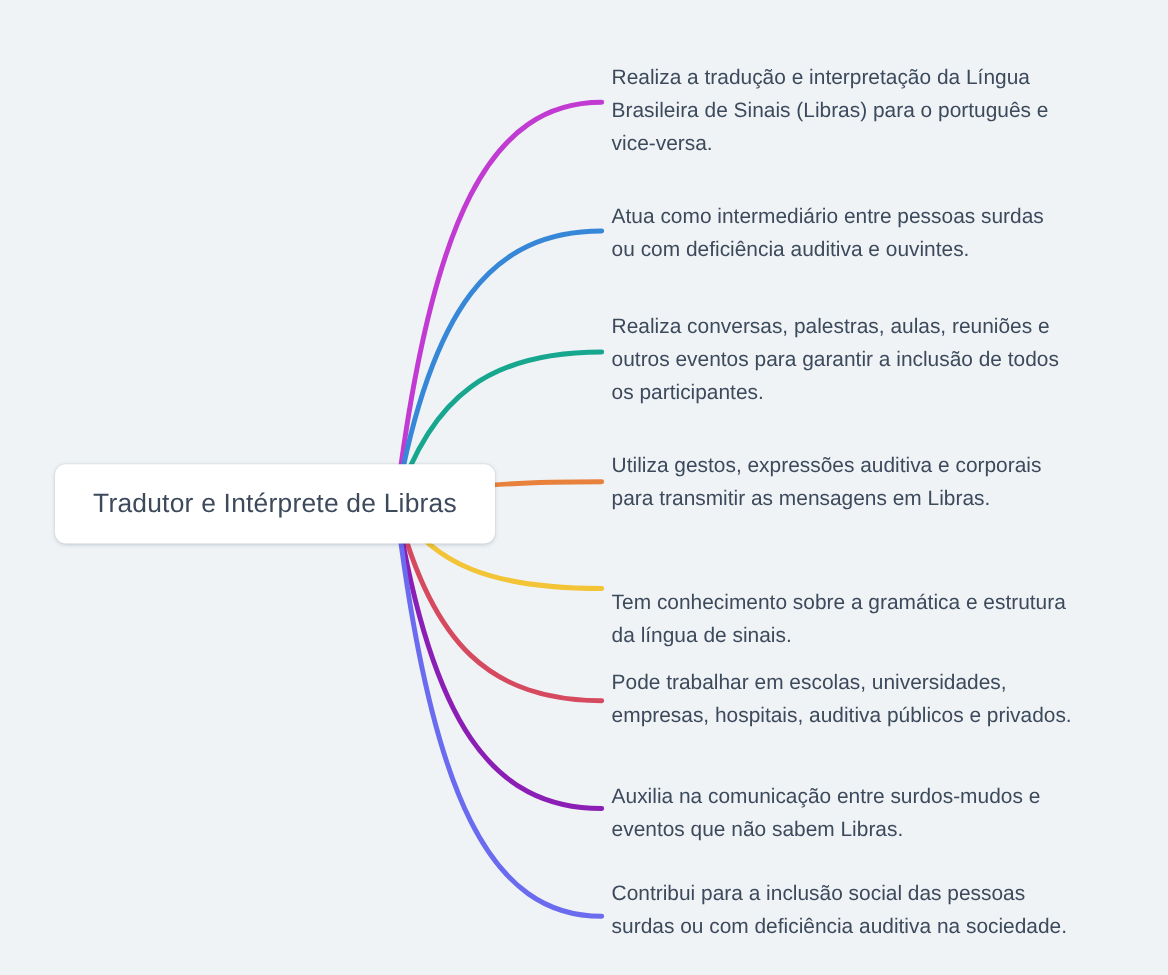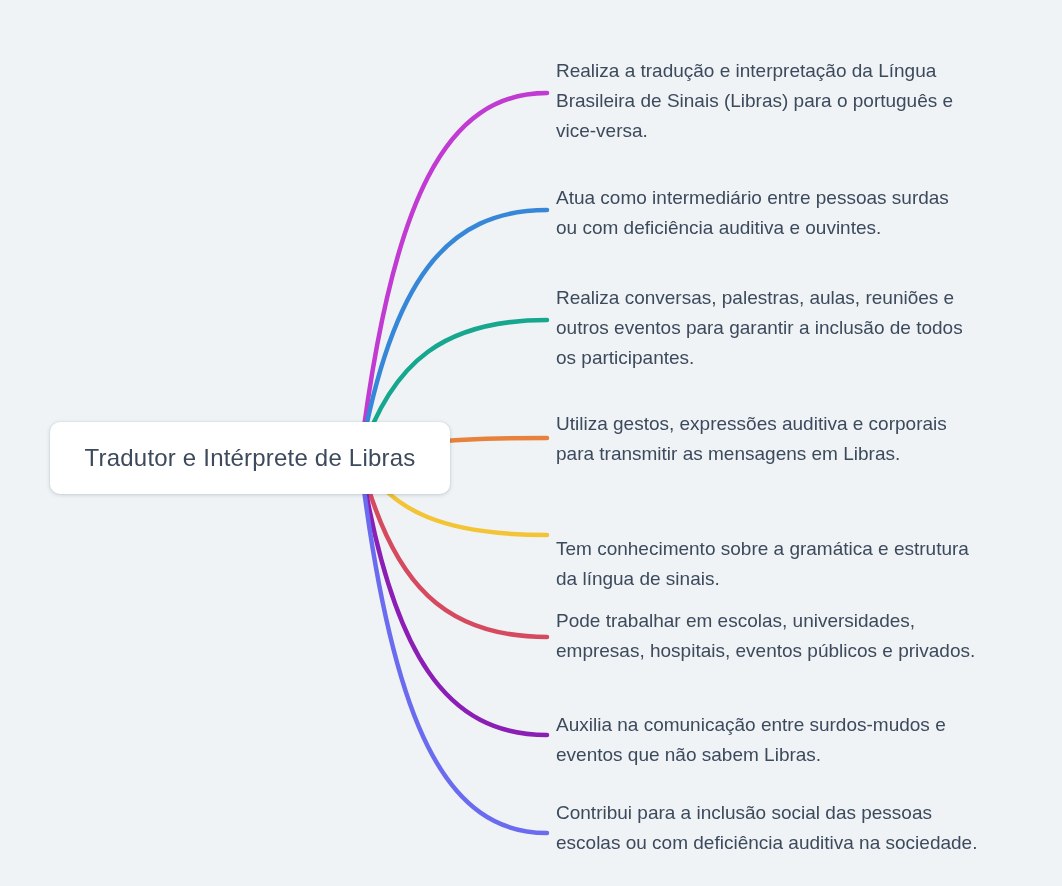--- a/index.html
+++ b/index.html
@@ -59,19 +59,19 @@
       <div class="branch-label" style="top: 183px;">Atua como intermediário entre pessoas surdas
 ou com deficiência auditiva e ouvintes.</div>
       <div class="branch-label" style="top: 283px;">Realiza conversas, palestras, aulas, reuniões e
 outros eventos para garantir a inclusão de todos
 os participantes.</div>
       <div class="branch-label" style="top: 409px;">Utiliza gestos, expressões auditiva e corporais
 para transmitir as mensagens em Libras.</div>
       <div class="branch-label" style="top: 534px;">Tem conhecimento sobre a gramática e estrutura
 da língua de sinais.</div>
       <div class="branch-label" style="top: 606px;">Pode trabalhar em escolas, universidades,
-empresas, hospitais, eventos públicos e privados.</div>
+empresas, hospitais, auditiva públicos e privados.</div>
       <div class="branch-label" style="top: 710px;">Auxilia na comunicação entre surdos-mudos e
 eventos que não sabem Libras.</div>
       <div class="branch-label" style="top: 798px;">Contribui para a inclusão social das pessoas
-escolas ou com deficiência auditiva na sociedade.</div>
+surdas ou com deficiência auditiva na sociedade.</div>
     </div>
 </div>
 
 </body></html>

